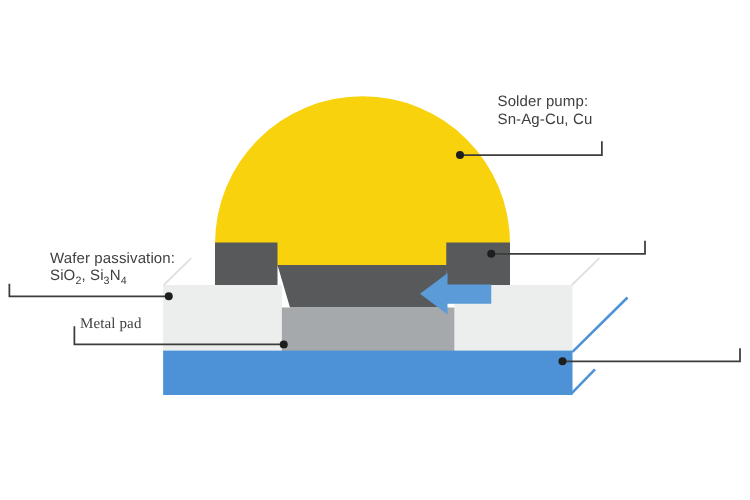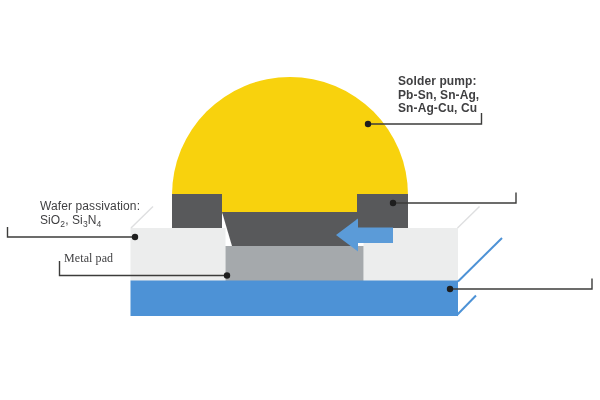--- a/index.html
+++ b/index.html
@@ -6,21 +6,21 @@
   #stage{
     position:relative;width:600px;height:400px;background:#fff;overflow:hidden;
     font-family:"Liberation Sans","DejaVu Sans",sans-serif;
   }
   #shapes{position:absolute;left:0;top:0;}
   .lbl{
     position:absolute;color:#3F3F41;font-size:12px;line-height:13.5px;
     white-space:nowrap;letter-spacing:0.1px;
   }
   .lbl sub{font-size:8.5px;line-height:0;}
-  #solder-label{left:398px;top:75px;font-weight:bold;}
+  #solder-label{left:398px;top:75px;}
   #ubm-label{left:424px;top:167px;}
   #passivation-label{left:17px;top:200px;margin-left:23px;}
   #metalpad-label{left:64px;top:252px;font-family:Liberation Serif, serif;}
   #wafer-label{left:504px;top:265px;}
 </style>
 </head>
 <body>
 
 <div id="stage">
 
@@ -60,21 +60,20 @@
 
     <circle cx="368" cy="124" r="3.2" fill="#1E1E1E"></circle>
     <circle cx="393" cy="203" r="3.2" fill="#1E1E1E"></circle>
     <circle cx="135" cy="237" r="3.2" fill="#1E1E1E"></circle>
     <circle cx="227" cy="275.5" r="3.2" fill="#1E1E1E"></circle>
     <circle cx="450" cy="289" r="3.2" fill="#1E1E1E"></circle>
   </svg>
 
   <div class="lbl" id="solder-label">
     <div>Solder pump:</div>
-    <div>Pb-Sn, Sn-Ag,</div>
     <div>Sn-Ag-Cu, Cu</div>
   </div>
 
   <div class="lbl" id="ubm-label">
   </div>
 
   <div class="lbl" id="passivation-label">
     <div>Wafer passivation:</div>
     <div>
       <span>SiO</span><sub>2</sub><span>, Si</span><sub>3</sub><span>N</span><sub>4</sub>

